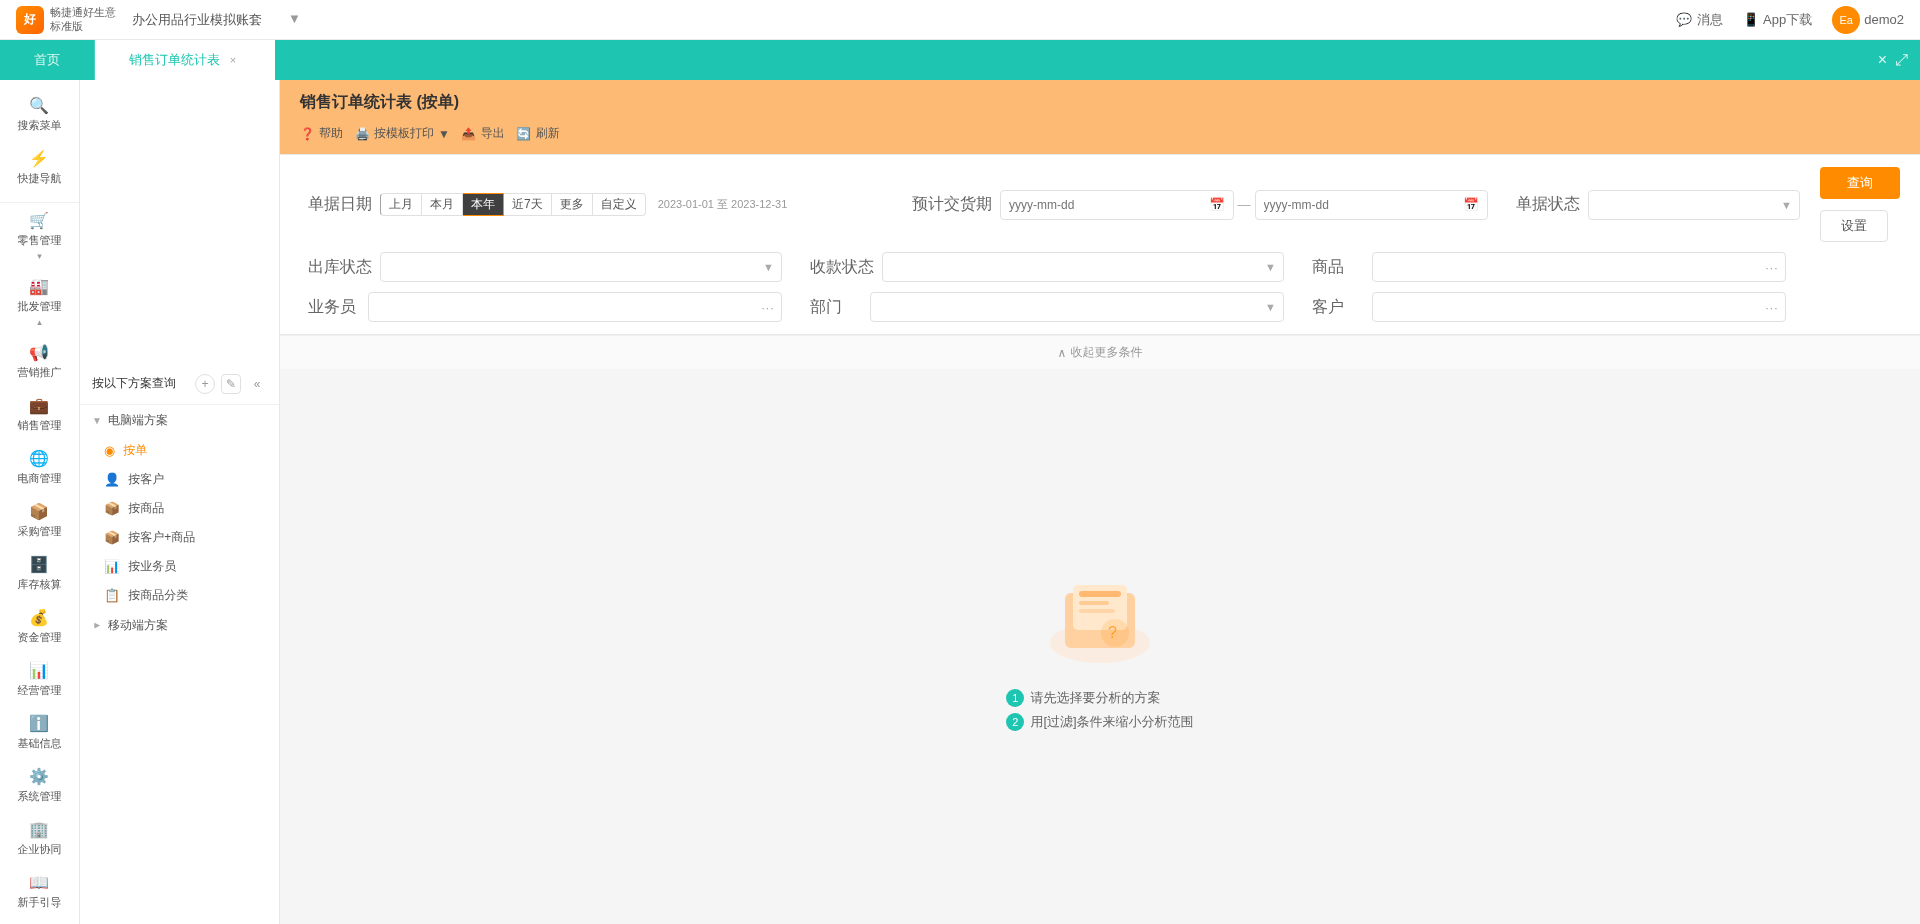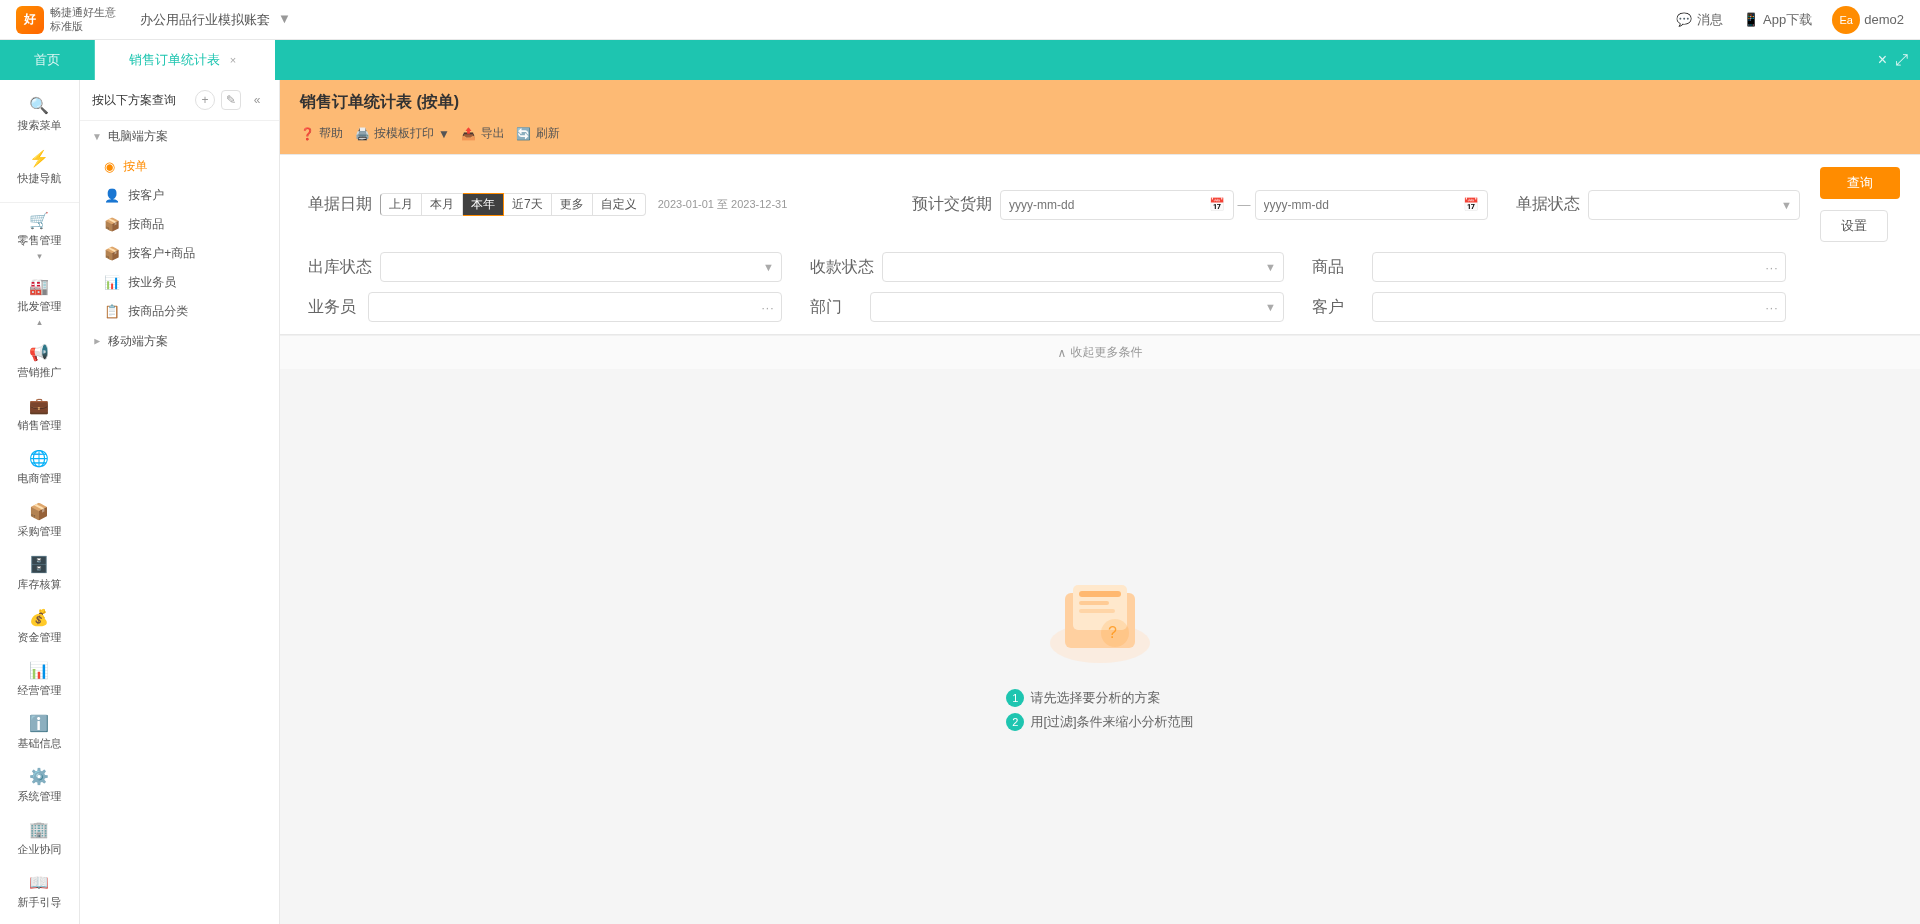--- a/index.html
+++ b/index.html
@@ -26,22 +26,22 @@
       width: 28px; height: 28px;
       background: linear-gradient(135deg, #ff8c00, #ff6600);
       border-radius: 6px;
       display: flex; align-items: center; justify-content: center;
       color: #fff; font-size: 12px; font-weight: bold;
     }
     .logo-text { font-size: 11px; color: #666; line-height: 1.2; }
     .topbar-center {
       flex: 1;
       display: flex;
-      gap: 8px;
-      margin-left: 24px;
+      gap: 26px;
+      margin-left: 16px;
     }
     .topbar-right {
       display: flex;
       align-items: center;
       gap: 20px;
     }
     .topbar-right-item {
       display: flex; align-items: center; gap: 4px;
       color: #666; cursor: pointer; font-size: 13px;
     }
@@ -117,20 +117,21 @@
       font-size: 9px; color: #999;
     }
 
     
     .left-panel {
       width: 200px;
       background: #fff;
       border-right: 1px solid #e8e8e8;
       display: flex;
       flex-direction: column;
+      justify-content: center;
     }
     .left-panel-header {
       display: flex; align-items: center; justify-content: space-between;
       padding: 10px 12px;
       font-size: 12px; color: #333; font-weight: 500;
       border-bottom: 1px solid #f0f0f0;
     }
     .left-panel-actions {
       display: flex; align-items: center; gap: 6px;
     }

